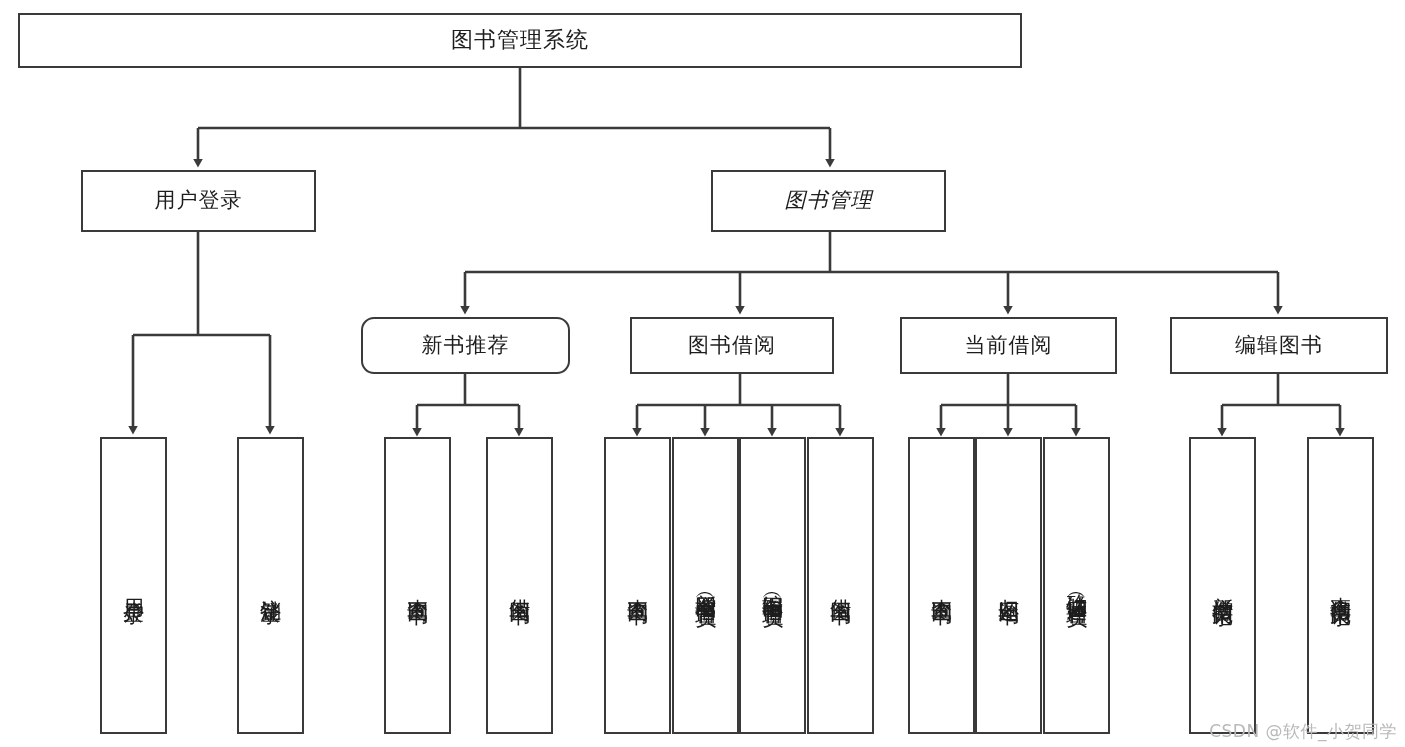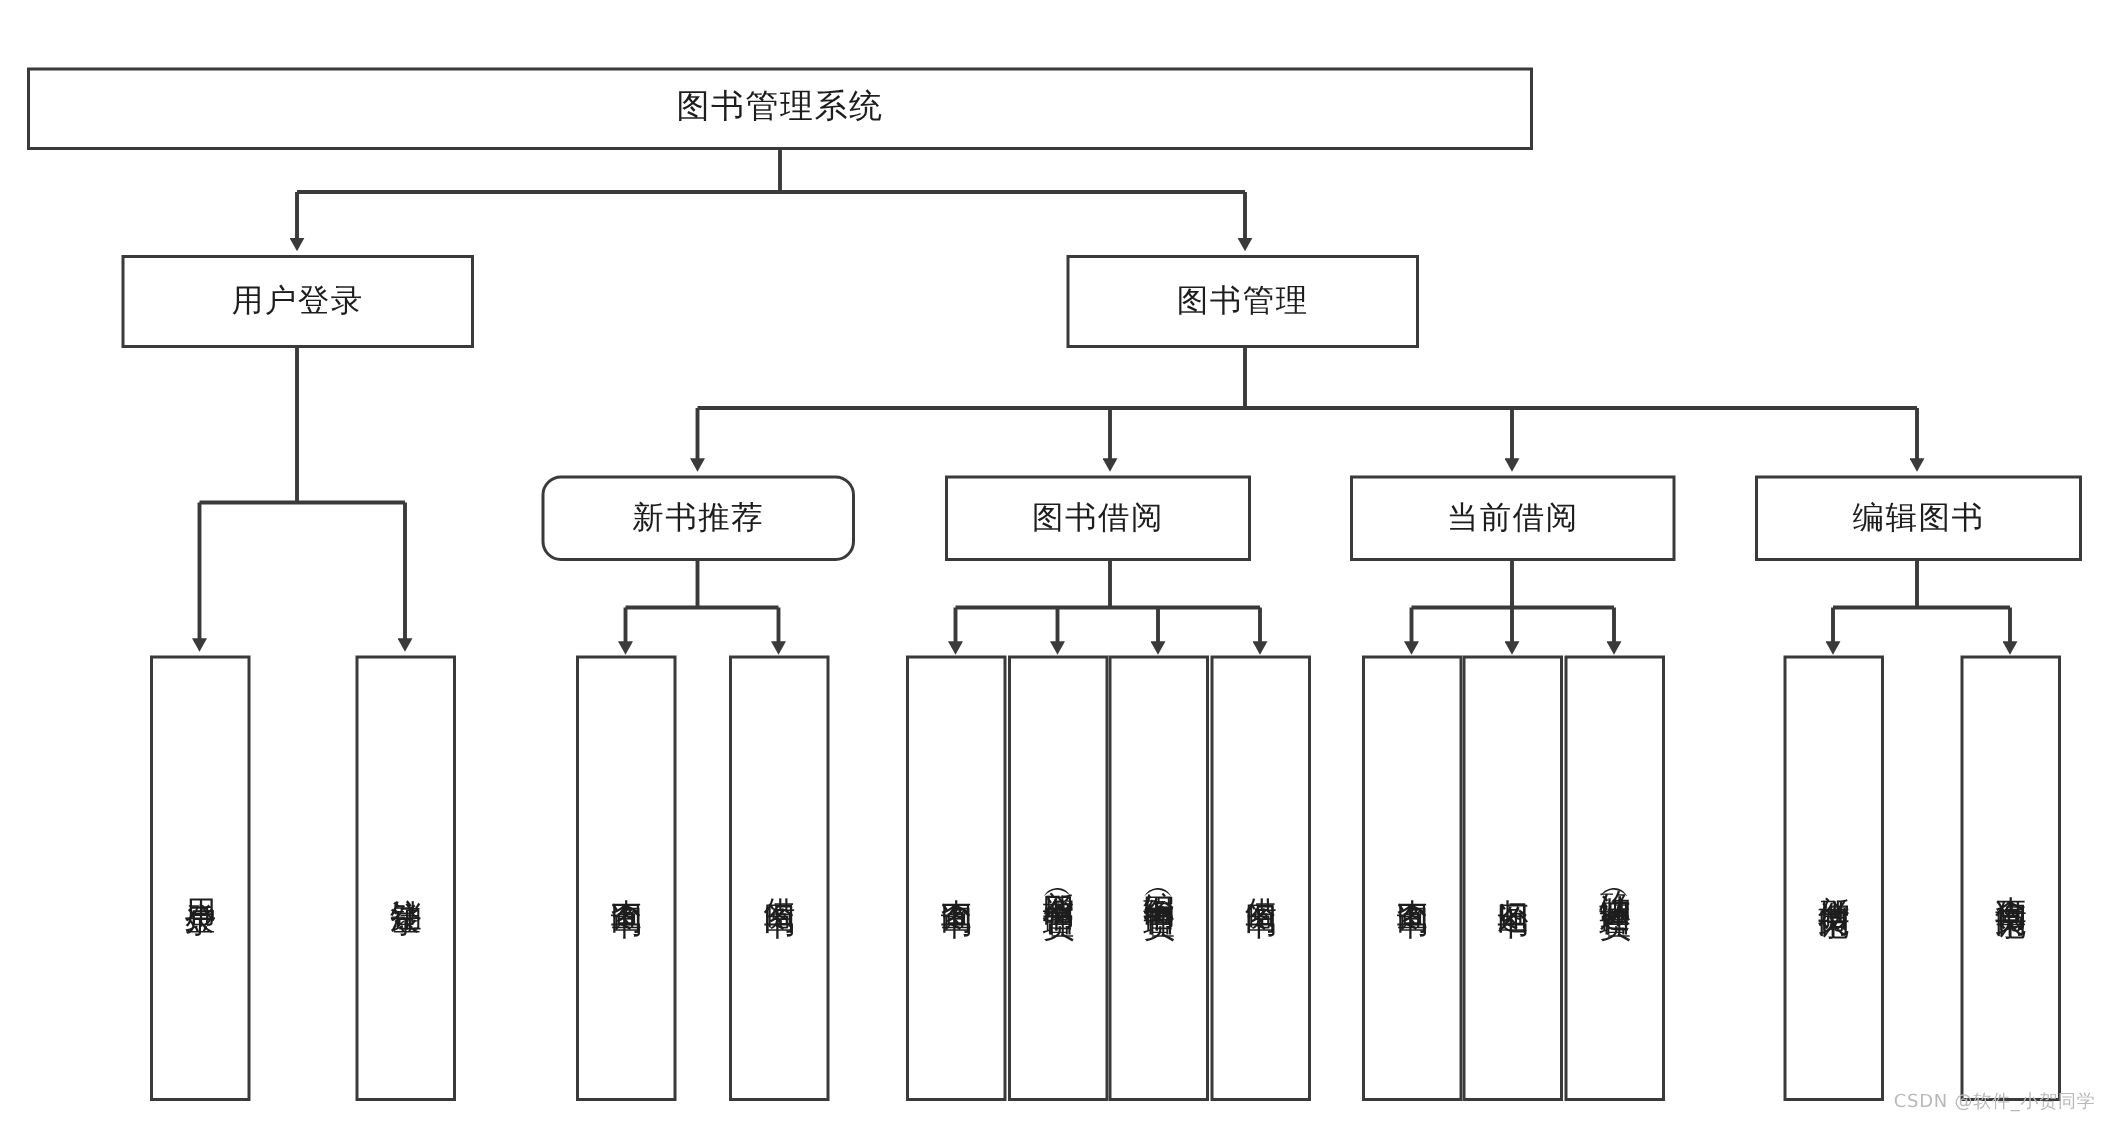--- a/index.html
+++ b/index.html
@@ -54,21 +54,21 @@
   .node-leaf .leaf-text {
     writing-mode: vertical-rl;
     text-orientation: upright;
     display: block;
     max-height: 100%;
   }
   .watermark {
     position: absolute;
     right: 8px;
     bottom: 4px;
-    font-size: 12px;
+    font-size: 17px;
     color: #b9b9b9;
     letter-spacing: 0.5px;
     z-index: 5;
     white-space: nowrap;
   }
 </style>
 </head>
 <body>
 
 <div id="diagram-root">
@@ -116,28 +116,28 @@
       <path d="M1008,405 L1008,429" marker-end="url(#arrow)"></path>
       <path d="M1076,405 L1076,429" marker-end="url(#arrow)"></path>
 
       <path d="M1278,374 L1278,405"></path>
       <path d="M1222,405 L1340,405"></path>
       <path d="M1222,405 L1222,429" marker-end="url(#arrow)"></path>
       <path d="M1340,405 L1340,429" marker-end="url(#arrow)"></path>
     </g>
   </svg>
 
-  <div class="node node-h node-root" style="left:18px; top:13px; width:1004px; height:55px;margin-top:32px;">
+  <div class="node node-h node-root" style="left:18px; top:13px; width:1004px; height:55px;">
     <span>图书管理系统</span>
   </div>
 
   <div class="node node-h" style="left:81px; top:170px; width:235px; height:62px;">
     <span>用户登录</span>
   </div>
-  <div class="node node-h" style="left:711px; top:170px; width:235px; height:62px;">
+  <div class="node node-h" style="left:711px; top:170px; width:235px; height:62px;font-style:italic;">
     <span>图书管理</span>
   </div>
 
   <div class="node node-h" style="left:361px; top:317px; width:209px; height:57px;border-radius:13px;">
     <span>新书推荐</span>
   </div>
   <div class="node node-h" style="left:900px; top:317px; width:217px; height:57px;">
     <span>当前借阅</span>
   </div>
   <div class="node node-h" style="left:630px; top:317px; width:204px; height:57px;">

